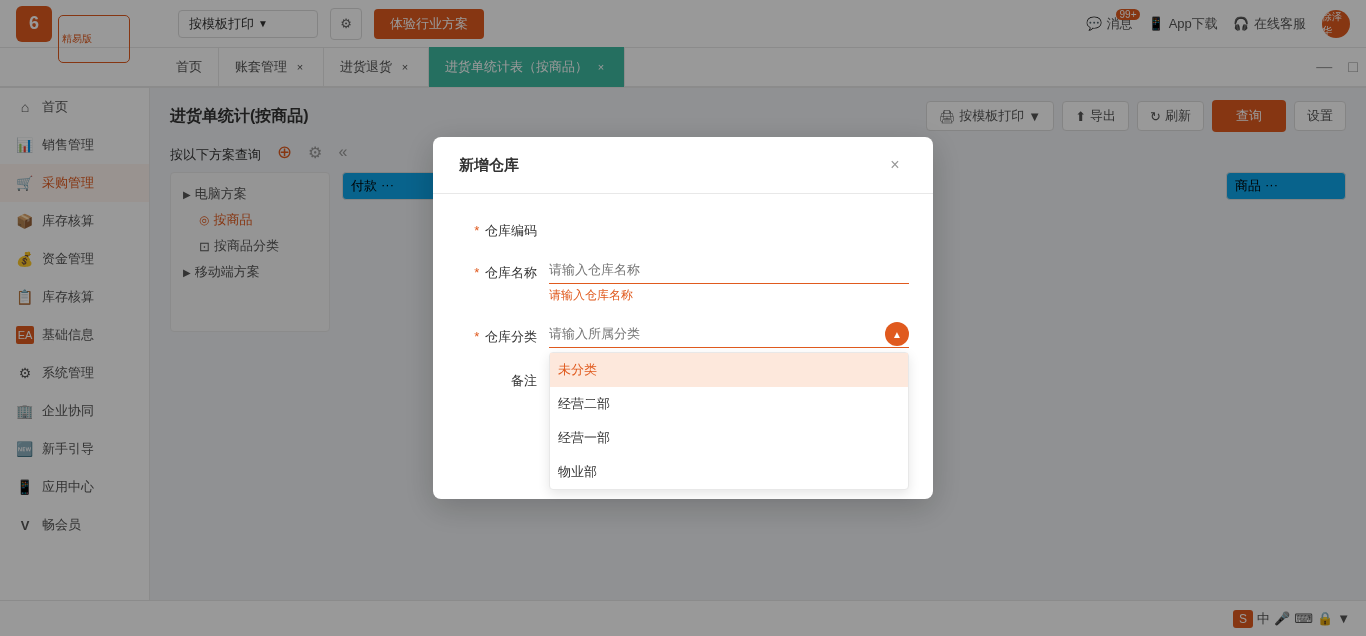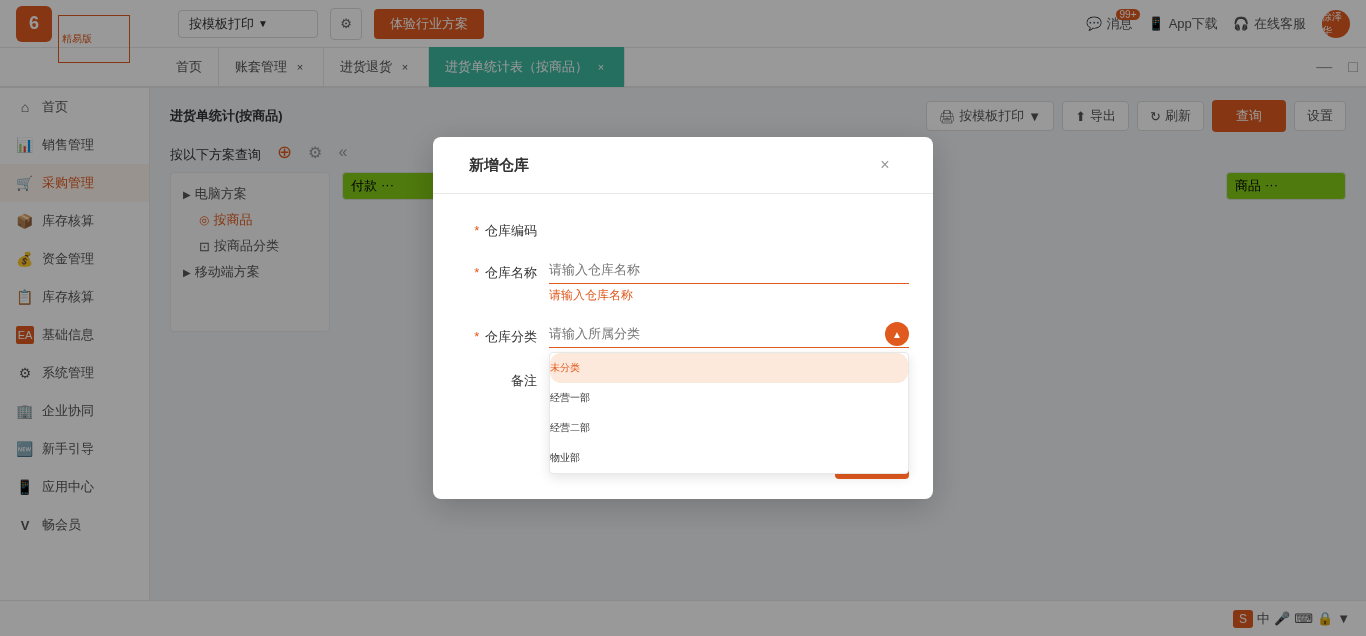--- a/index.html
+++ b/index.html
@@ -22,21 +22,21 @@
       width: 150px;
     }
     .logo-icon {
       width: 36px; height: 36px;
       background: #e05a1e;
       border-radius: 6px;
       display: flex; align-items: center; justify-content: center;
       color: #fff; font-weight: bold; font-size: 18px;
     }
     .logo-text { font-size: 12px; color: #333; line-height: 1.3; }
-    .logo-badge { font-size: 10px; color: #e05a1e; border: 1px solid #e05a1e; border-radius: 0; padding: 16px 3px; margin-top: 16px; }
+    .logo-badge { font-size: 10px; color: #e05a1e; border: 1px solid #e05a1e; border-radius: 5px; padding: 16px 3px; margin-top: 16px; }
     .store-selector {
       display: flex; align-items: center; gap: 4px;
       border: 1px solid #ddd; border-radius: 4px;
       padding: 4px 10px; cursor: pointer; background: #fff;
       min-width: 140px;
     }
     .store-selector span { color: #333; }
     .chevron-down { color: #999; font-size: 10px; }
     .gear-btn {
       width: 32px; height: 32px;
@@ -125,21 +125,21 @@
     
     .content {
       flex: 1;
       overflow: hidden;
       position: relative;
     }
     .page-header {
       padding: 12px 20px 8px;
       display: flex; align-items: center; justify-content: space-between;
     }
-    .page-title { font-size: 13px; font-weight: bold; color: #333; }
+    .page-title { font-size: 16px; font-weight: bold; color: #333; }
     .header-actions { display: flex; align-items: center; gap: 8px; }
     .action-btn {
       display: flex; align-items: center; gap: 4px;
       padding: 5px 12px; border: 1px solid #ddd; border-radius: 4px;
       cursor: pointer; background: #fff; color: #555; font-size: 13px;
     }
 
     
     .filter-panel {
       display: flex;
@@ -160,21 +160,21 @@
       padding: 4px 4px; cursor: pointer; color: #555; font-size: 13px;
     }
     .tree-node.active { color: #e05a1e; }
     .tree-arrow { font-size: 10px; }
     .tree-children { padding-left: 16px; }
     .table-toolbar {
       display: flex; align-items: center; gap: 8px; margin-bottom: 8px;
     }
     .select-field {
       border: 1px solid #ddd; border-radius: 4px;
-      padding: 4px 8px; background: #84cc16; font-size: 13px;
+      padding: 4px 8px; background: #0ea5e9; font-size: 13px;
       min-width: 120px; display: flex; align-items: flex-start; gap: 4px; cursor: pointer;
     }
 
     
     .overlay {
       position: fixed; top: 0; left: 0; right: 0; bottom: 0;
       background: rgba(0,0,0,0.4);
       z-index: 100;
       display: flex; align-items: center; justify-content: center;
     }
@@ -184,21 +184,21 @@
       background: #fff;
       border-radius: 8px;
       width: 500px;
       padding: 0;
       box-shadow: 0 8px 32px rgba(0,0,0,0.2);
       position: relative;
       z-index: 101;
     }
     .dialog-header {
       display: flex; align-items: center; justify-content: space-between;
-      padding: 16px 36px;
+      padding: 16px 26px;
       border-bottom: 1px solid #e8e8e8;
     }
     .dialog-title { font-size: 15px; font-weight: bold; color: #333; }
     .dialog-close {
       width: 24px; height: 24px; display: flex; align-items: center; justify-content: center;
       cursor: pointer; color: #999; border-radius: 50%;
       font-size: 16px;
     }
     .dialog-body { padding: 20px 24px; }
     .form-row {
@@ -231,21 +231,21 @@
       display: flex; align-items: center; justify-content: center;
       color: #fff; font-size: 10px; cursor: pointer;
     }
     .dropdown-list {
       position: absolute; top: 100%; left: 0; right: 0;
       background: #fff; border: 1px solid #e8e8e8; border-radius: 4px;
       box-shadow: 0 4px 12px rgba(0,0,0,0.1); z-index: 200;
       margin-top: 4px;
     }
     .dropdown-item {
-      padding: 8px 0; cursor: pointer; font-size: 10px; color: #333; border-radius: 11px;
+      padding: 8px 8px; cursor: pointer; font-size: 13px; color: #333;
     }
     .dropdown-item.selected { background: #fde8dc; color: #e05a1e; }
 
     .form-textarea {
       width: 100%; border: none; border-bottom: 1px solid #ddd;
       padding: 6px 0; font-size: 13px; color: #333; outline: none;
       background: transparent; resize: none; height: 32px;
     }
     .dialog-footer {
       padding: 12px 24px 20px;
@@ -515,24 +515,24 @@
         <div class="form-field" style="position:relative;">
           <div class="form-select-wrapper">
             <input class="form-select-input" type="text" placeholder="请输入所属分类" style="">
             <div class="select-chevron">▲</div>
           </div>
           <div class="dropdown-list">
             <div class="dropdown-item selected">
               <span>未分类</span>
             </div>
             <div class="dropdown-item">
-              <span>经营一部</span>
+              <span>经营二部</span>
             </div>
             <div class="dropdown-item">
-              <span>经营二部</span>
+              <span>经营一部</span>
             </div>
             <div class="dropdown-item">
               <span>物业部</span>
             </div>
           </div>
         </div>
       </div>
 
       <div class="form-row">
         <div class="form-label">备注</div>

